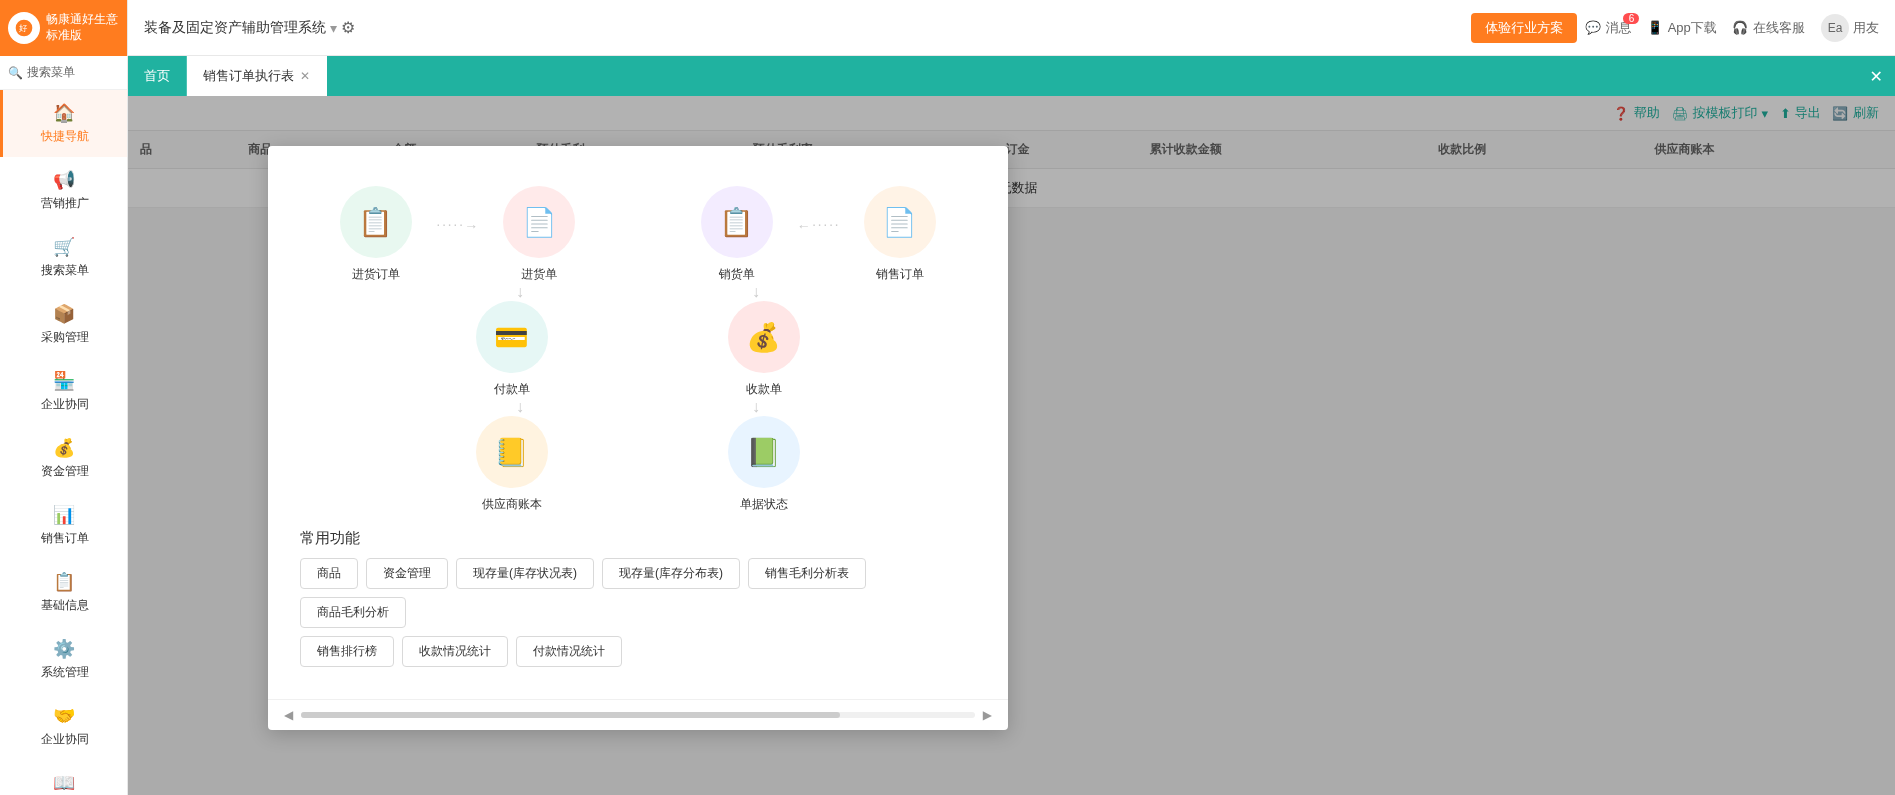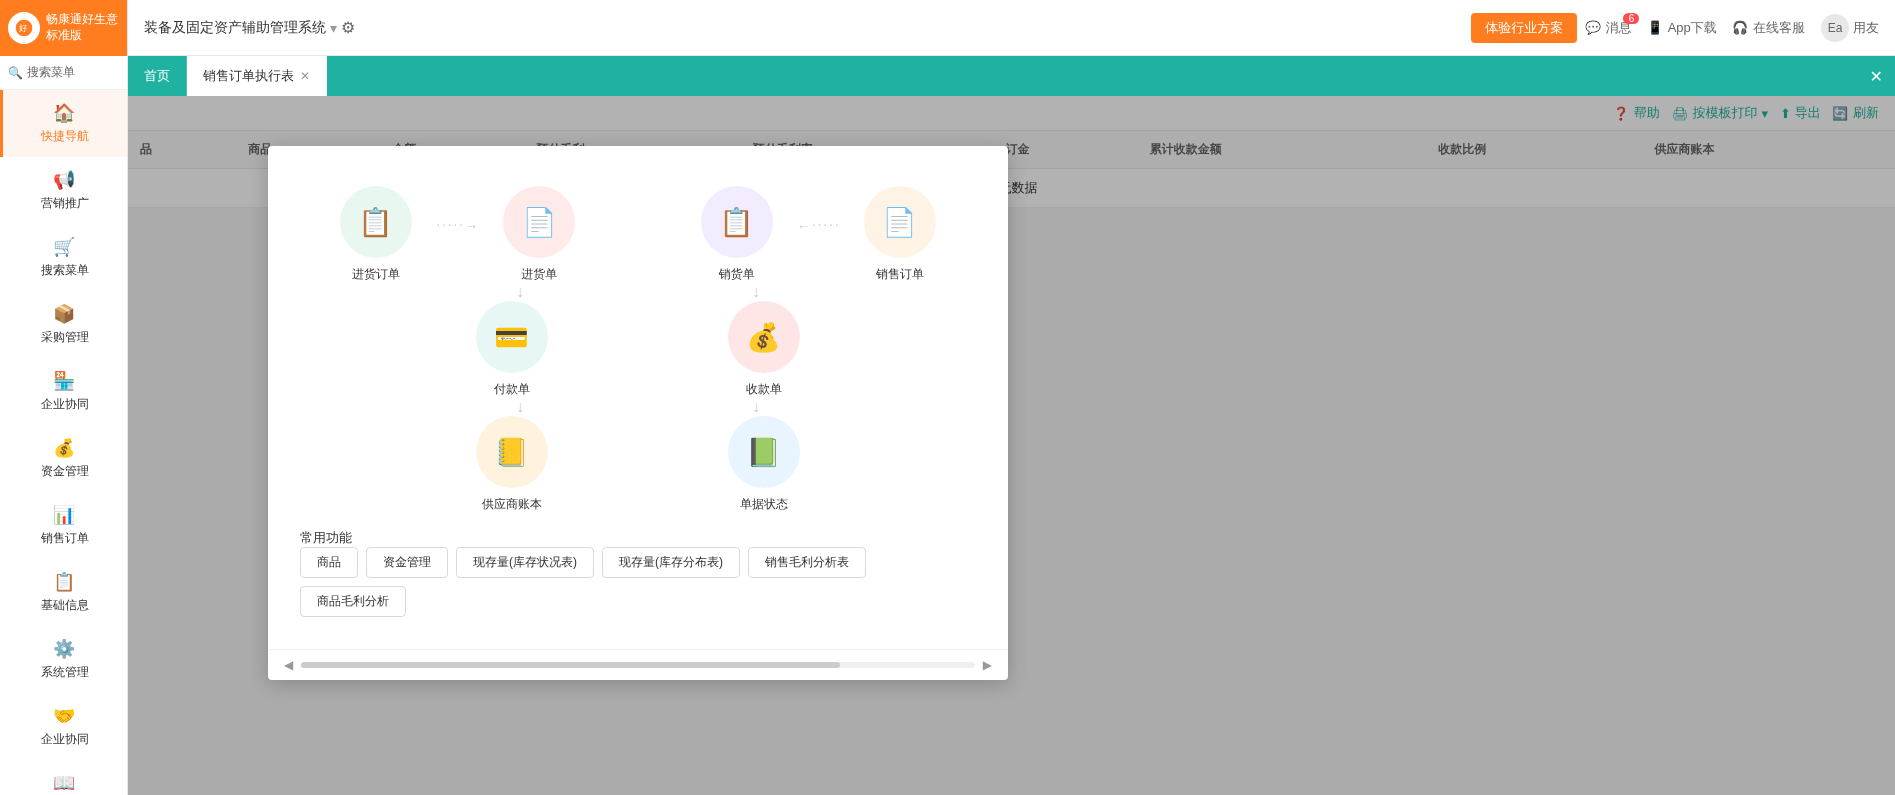--- a/index.html
+++ b/index.html
@@ -79,21 +79,21 @@
     .flow-circle.purple { background: #f3ecff; color: #9b59b6; }
     .flow-circle.orange { background: #fff3e6; color: #fa8c16; }
     .flow-circle.teal { background: #e6f7f5; color: #20b2a0; }
     .flow-circle.pink-red { background: #ffe6e6; color: #e74c3c; }
     .flow-circle.orange2 { background: #fff3e0; color: #e67e22; }
     .flow-circle.light-blue { background: #e8f4ff; color: #3498db; }
     .flow-label { font-size: 12px; color: #333; text-align: center; }
 
     
     .common-func { margin-top: 8px; }
-    .common-func-title { font-size: 13px; color: #333; }
+    .common-func-title { font-size: 15px; color: #333; margin-bottom: 10px; }
     .func-btn-row { display: flex; flex-wrap: wrap; gap: 8px; margin-bottom: 8px; }
     .func-btn { border: 1px solid #d9d9d9; background: #fff; padding: 6px 16px; border-radius: 4px; cursor: pointer; color: #333; font-size: 12px; }
 
     
     .modal-scrollbar { padding: 8px 16px; border-top: 1px solid #f0f0f0; display: flex; align-items: center; gap: 8px; }
     .scrollbar-track { flex: 1; height: 6px; background: #f0f0f0; border-radius: 3px; }
     .scrollbar-thumb { width: 80%; height: 6px; background: #ccc; border-radius: 3px; }
     .scroll-arrow { color: #999; cursor: pointer; font-size: 12px; }
   </style>
 </head>
@@ -368,20 +368,25 @@
             <div class="common-func">
               <div class="common-func-title">常用功能</div>
               <div class="func-btn-row">
                 <button class="func-btn">商品</button>
                 <button class="func-btn">资金管理</button>
                 <button class="func-btn">现存量(库存状况表)</button>
                 <button class="func-btn">现存量(库存分布表)</button>
                 <button class="func-btn">销售毛利分析表</button>
                 <button class="func-btn">商品毛利分析</button>
               </div>
+              <div class="func-btn-row">
+                <button class="func-btn">销售排行榜</button>
+                <button class="func-btn">收款情况统计</button>
+                <button class="func-btn">付款情况统计</button>
+              </div>
             </div>
           </div>
 
           <div class="modal-scrollbar">
             <span class="scroll-arrow">◀</span>
             <div class="scrollbar-track">
               <div class="scrollbar-thumb"></div>
             </div>
             <span class="scroll-arrow">▶</span>
           </div>

